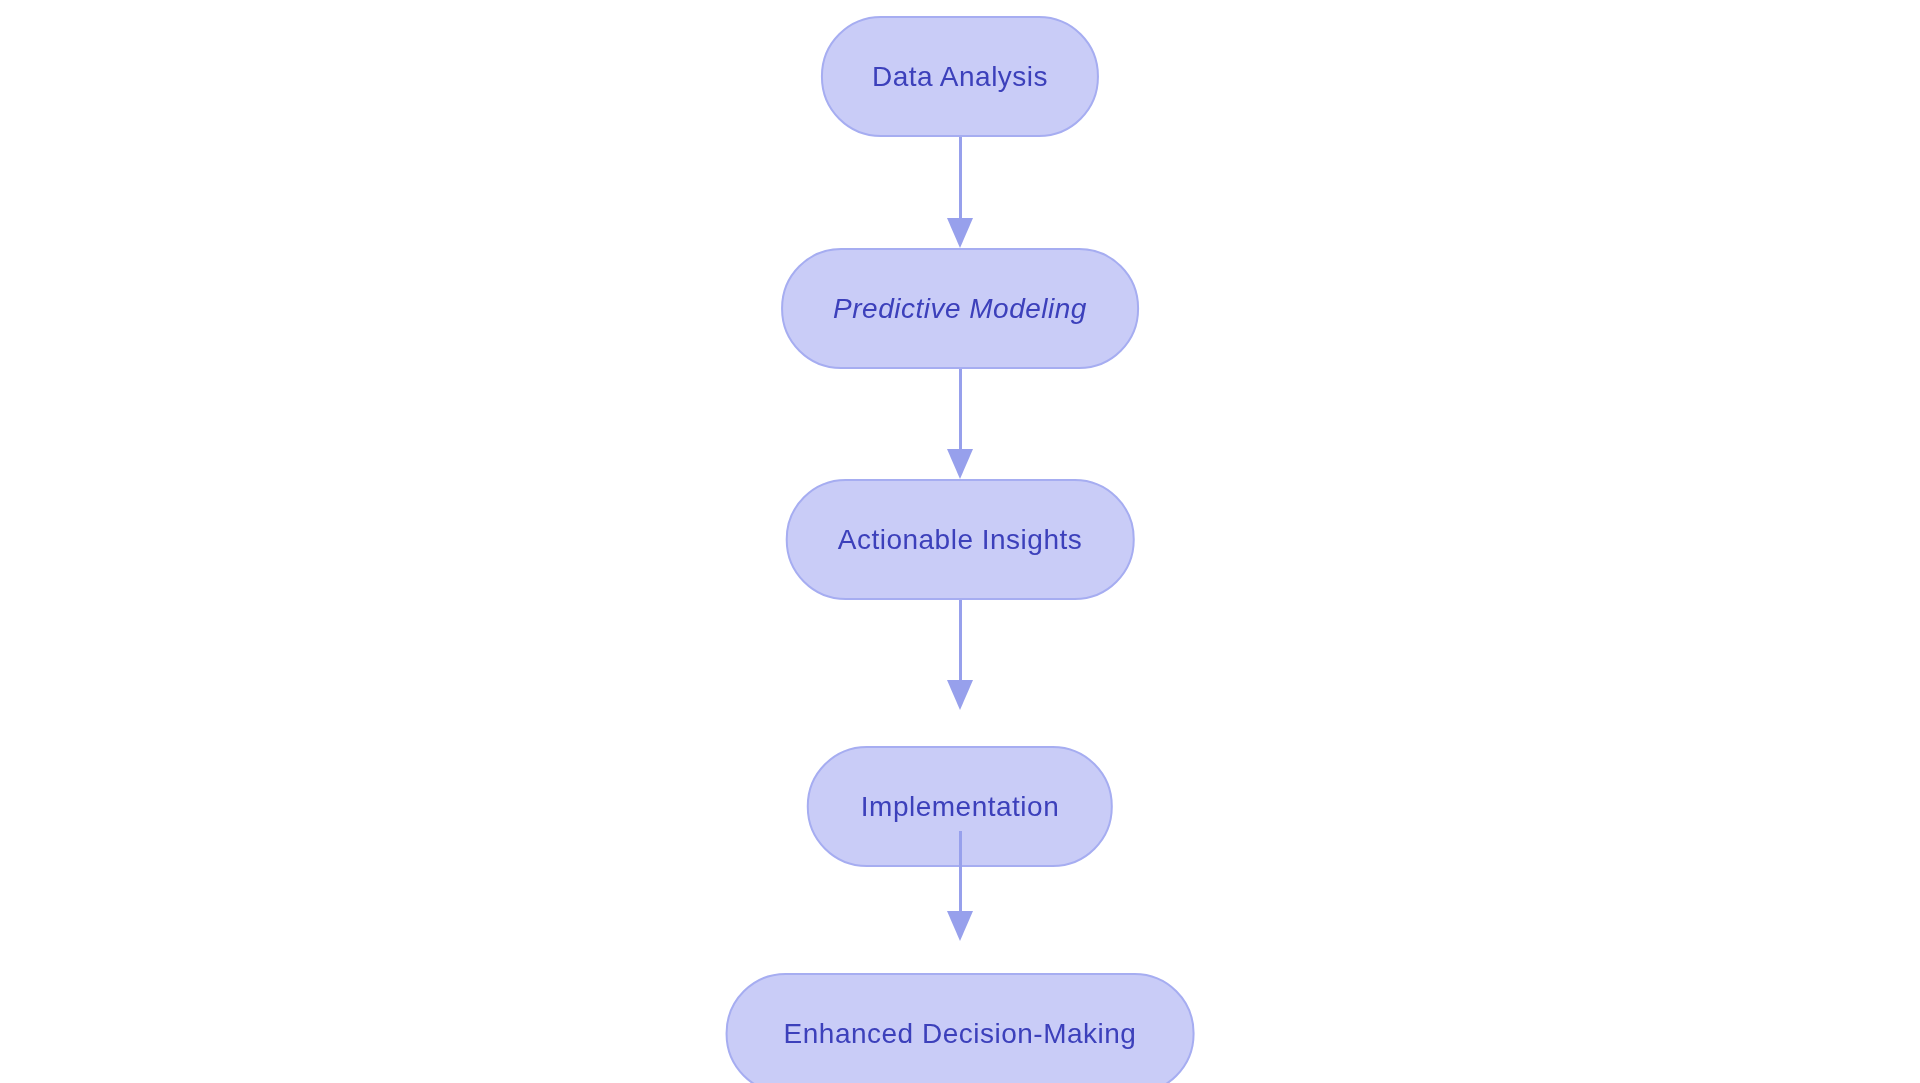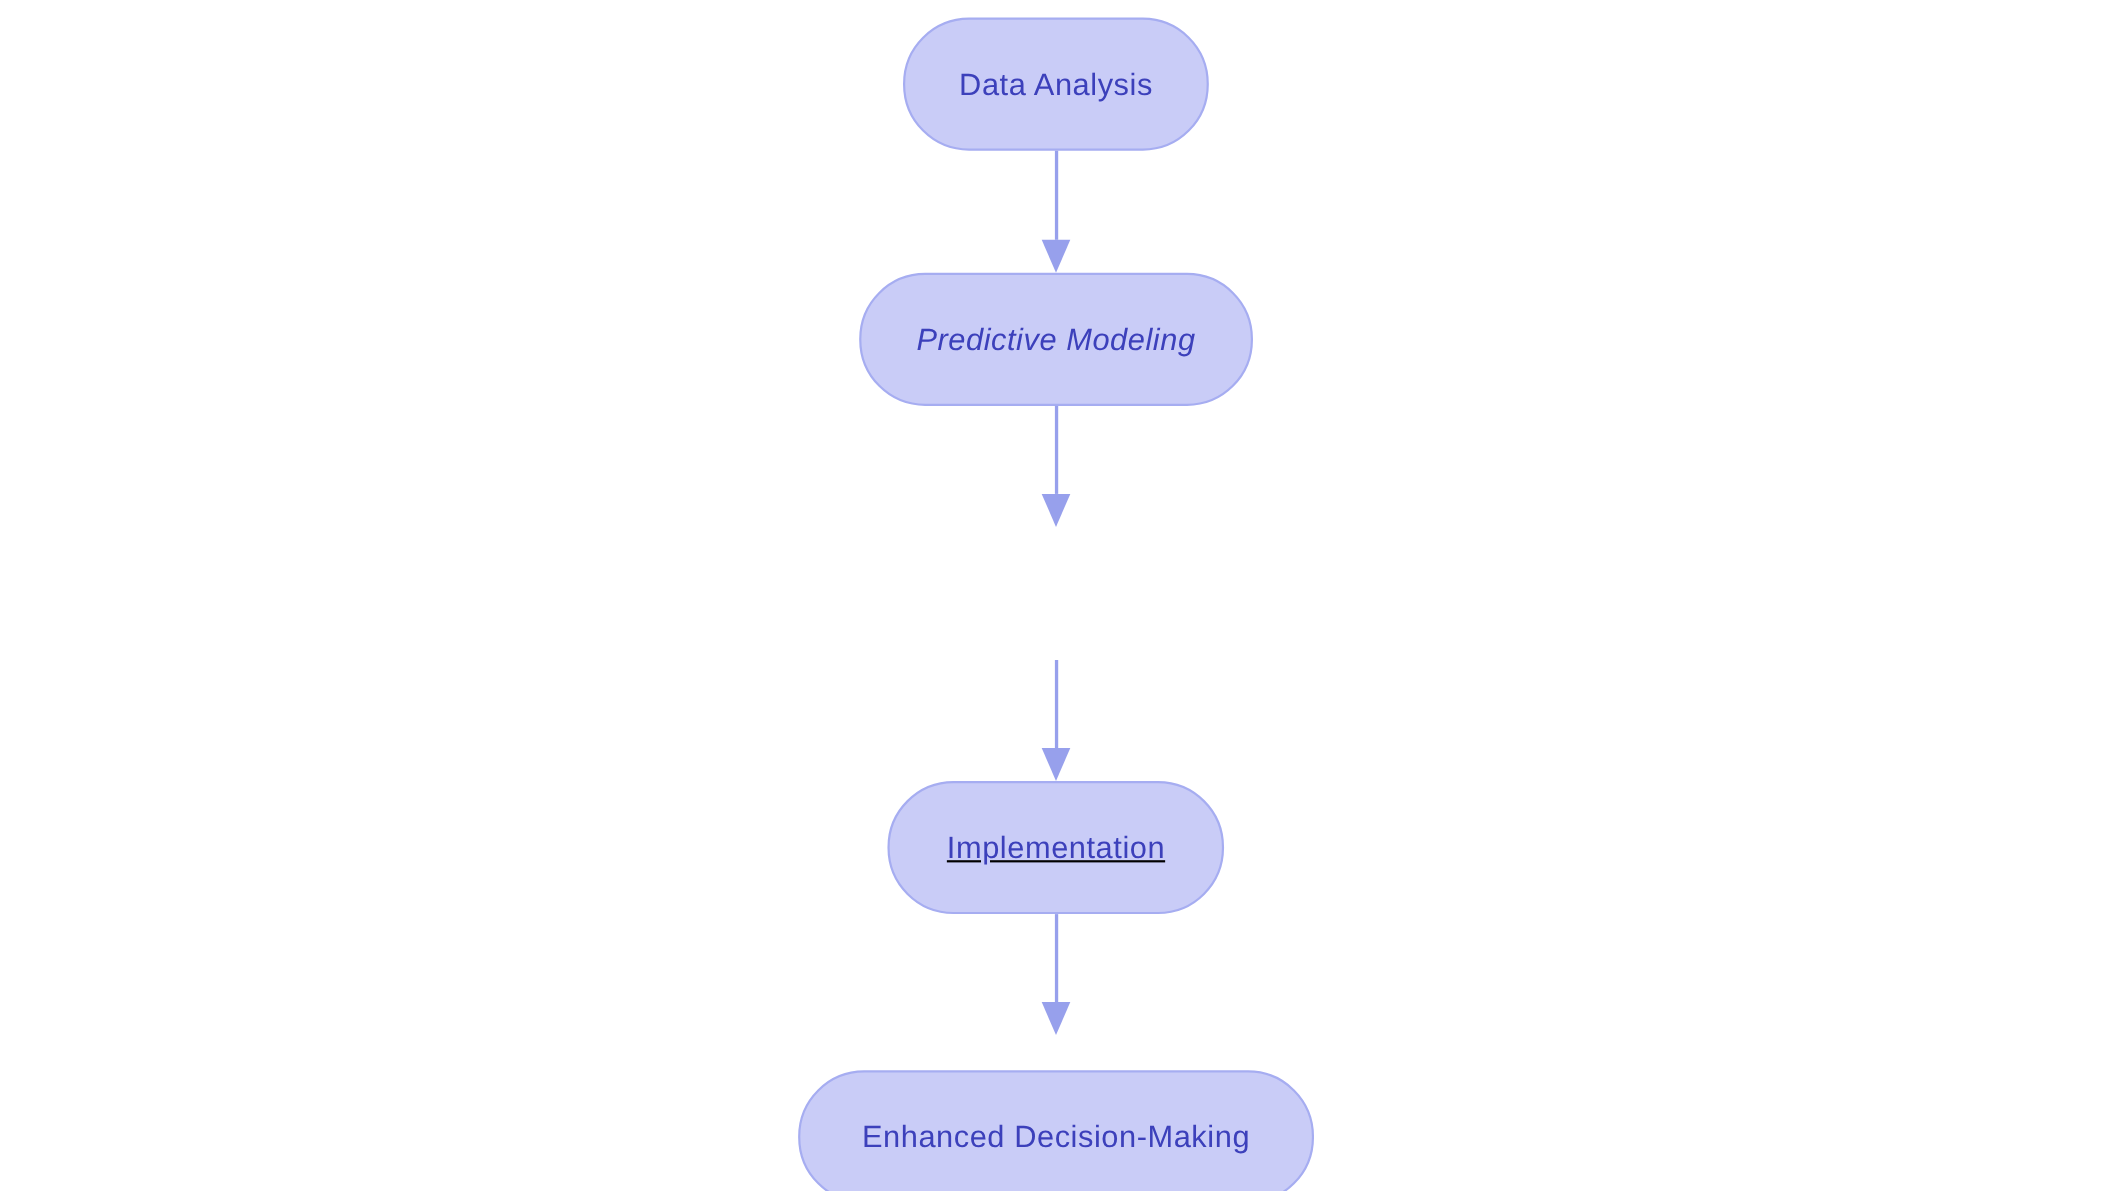--- a/index.html
+++ b/index.html
@@ -39,21 +39,21 @@
   }
   .node span {
     color: var(--text-color);
     font-size: 28px;
     font-weight: 400;
     letter-spacing: 0.5px;
   }
   .n1 { top: 16px;  padding: 0 49px; }
   .n2 { top: 248px; padding: 0 50px; font-style: italic; }
   .n3 { top: 479px; padding: 0 50px; }
-  .n4 { top: 710px; padding: 0 52px; text-decoration: underline; }
+  .n4 { top: 746px; padding: 0 52px; }
   .n5 { top: 941px; padding: 0 56px; margin-top: 32px; }
 
   .arrow {
     position: absolute;
     left: 50%;
     transform: translateX(-50%);
     display: flex;
     flex-direction: column;
     align-items: center;
     width: 28px;
@@ -91,20 +91,23 @@
 
   <div class="node n2">
     <span>Predictive Modeling</span>
   </div>
 
   <div class="arrow a2">
     <div class="shaft"></div>
     <div class="head"></div>
   </div>
 
+  <div class="node n3">
+    <span>Actionable Insights</span>
+  </div>
 
   <div class="arrow a3">
     <div class="shaft"></div>
     <div class="head"></div>
   </div>
 
   <div class="node n4">
     <span>Implementation</span>
   </div>
 

